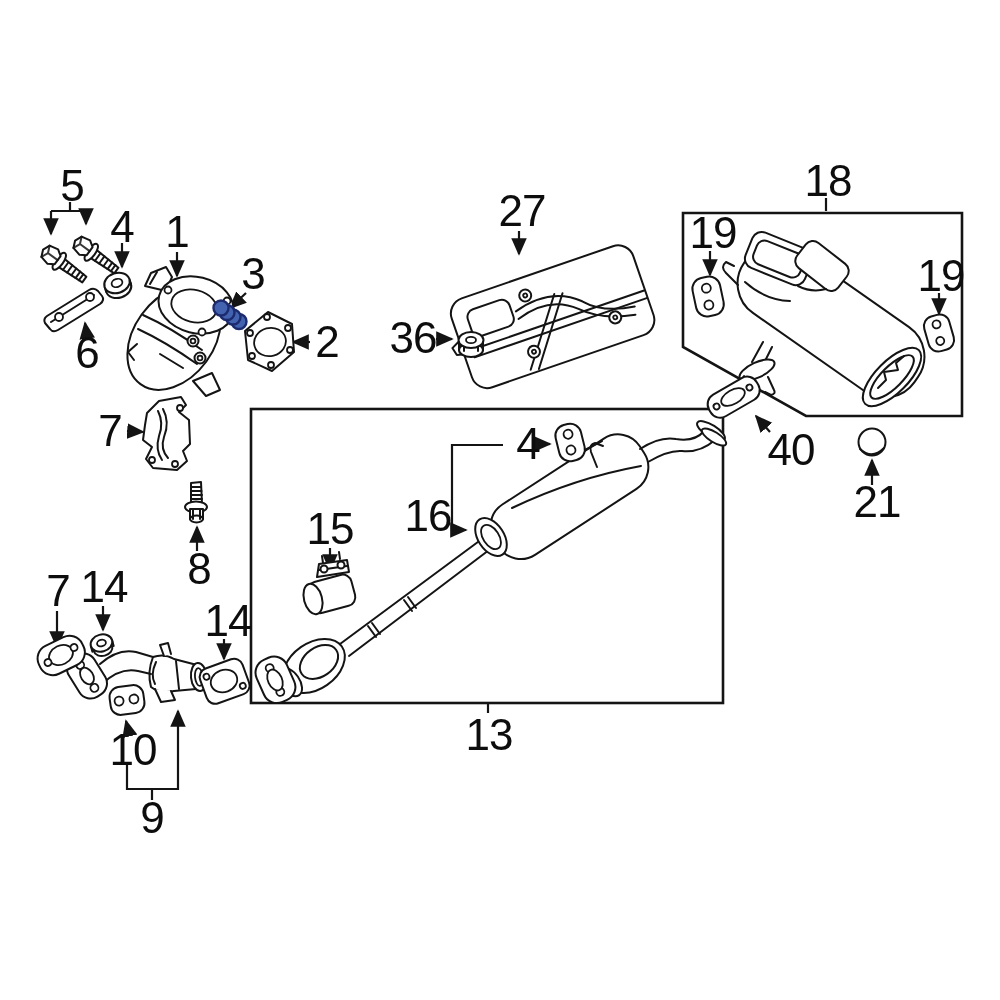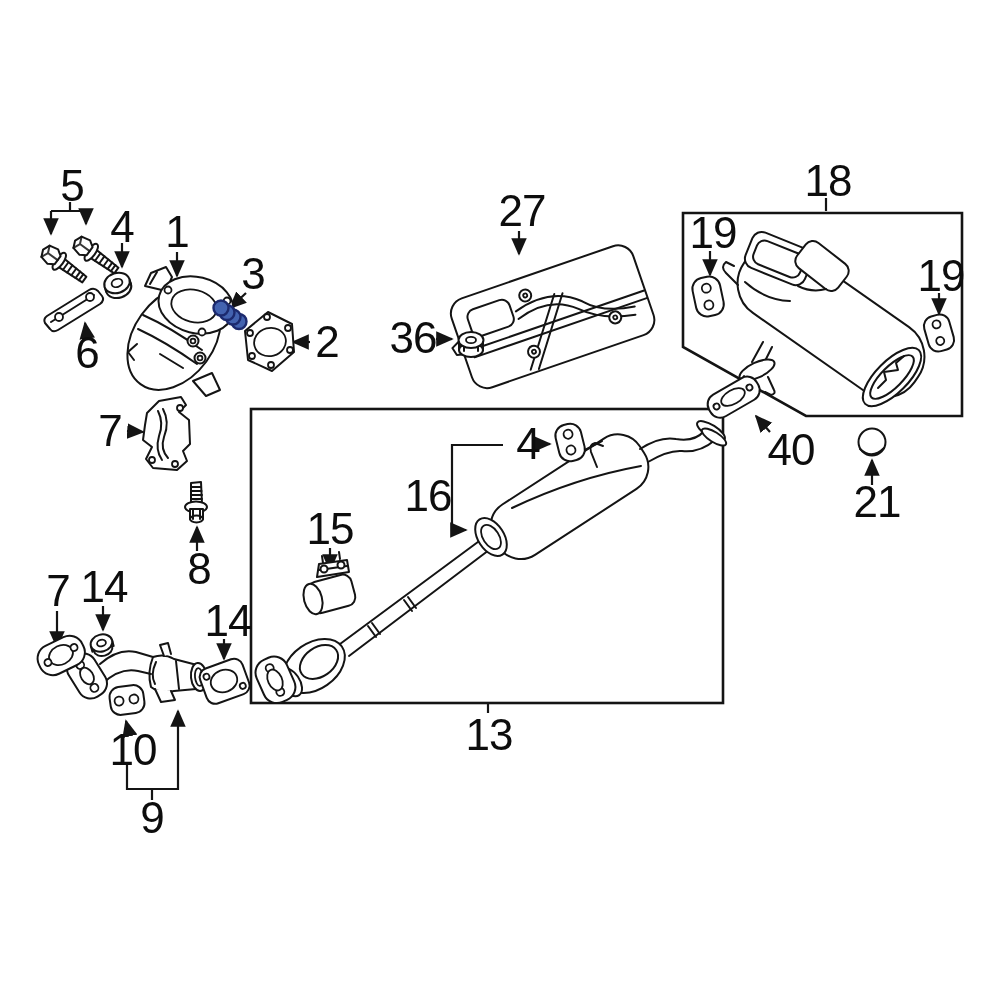--- a/index.html
+++ b/index.html
@@ -291,21 +291,21 @@
 <div class="callout" style="left:87px;top:353px">6</div>
 <div class="callout" style="left:110px;top:431px">7</div>
 <div class="callout" style="left:199px;top:569px">8</div>
 <div class="callout" style="left:152px;top:818px">9</div>
 <div class="callout" style="left:133px;top:750px">10</div>
 <div class="callout" style="left:58px;top:591px">7</div>
 <div class="callout" style="left:104px;top:587px">14</div>
 <div class="callout" style="left:489px;top:735px">13</div>
 <div class="callout" style="left:228px;top:621px">14</div>
 <div class="callout" style="left:330px;top:529px">15</div>
-<div class="callout" style="left:428px;top:496px">16</div>
+<div class="callout" style="left:428px;top:516px">16</div>
 <div class="callout" style="left:528px;top:444px">4</div>
 <div class="callout" style="left:828px;top:181px">18</div>
 <div class="callout" style="left:713px;top:233px">19</div>
 <div class="callout" style="left:941px;top:276px">19</div>
 <div class="callout" style="left:791px;top:450px">40</div>
 <div class="callout" style="left:877px;top:502px">21</div>
 <div class="callout" style="left:522px;top:211px">27</div>
 <div class="callout" style="left:413px;top:338px">36</div>
 
 </div>

